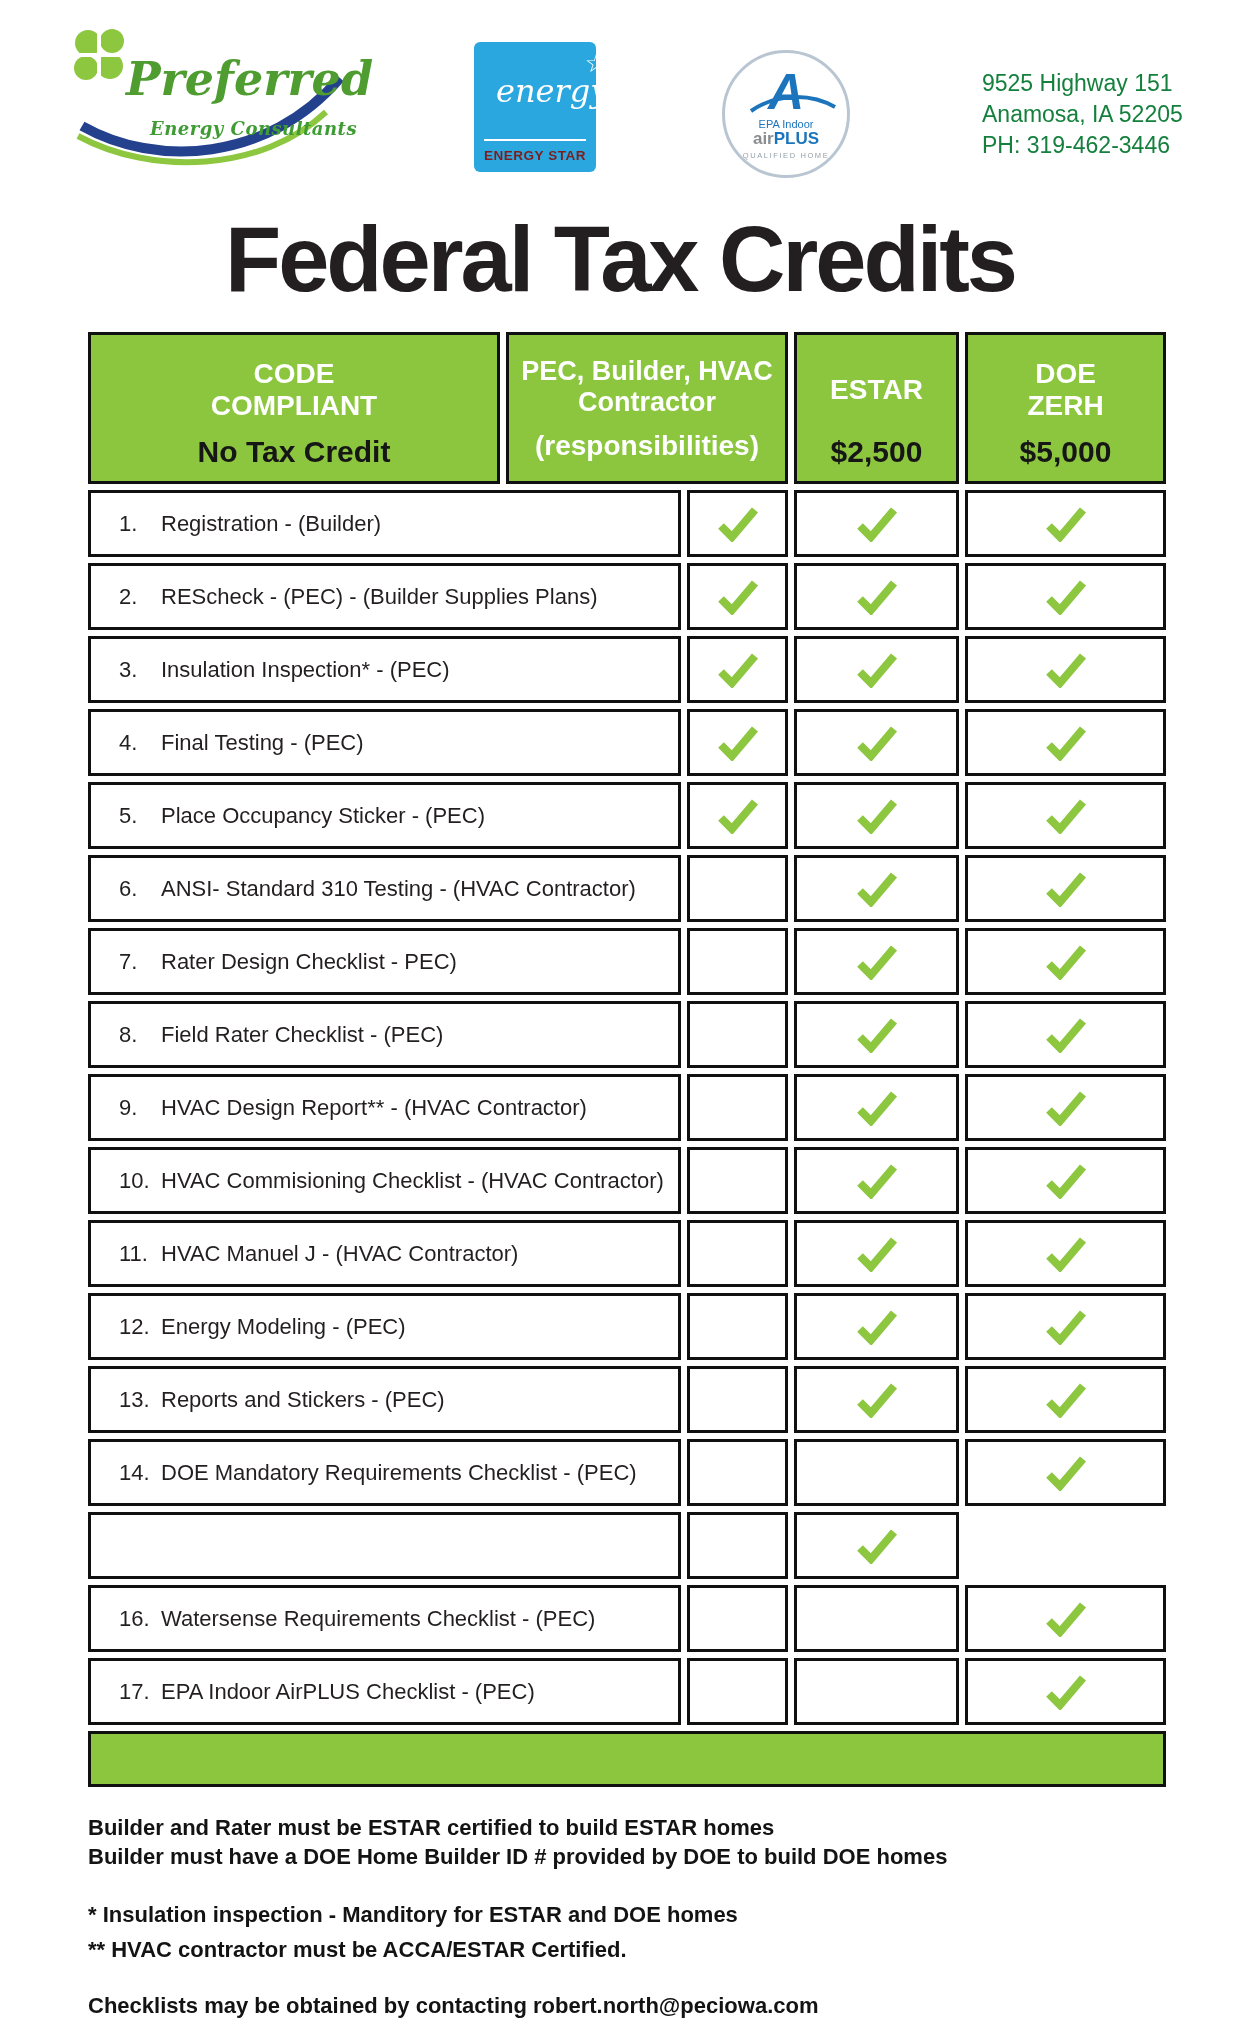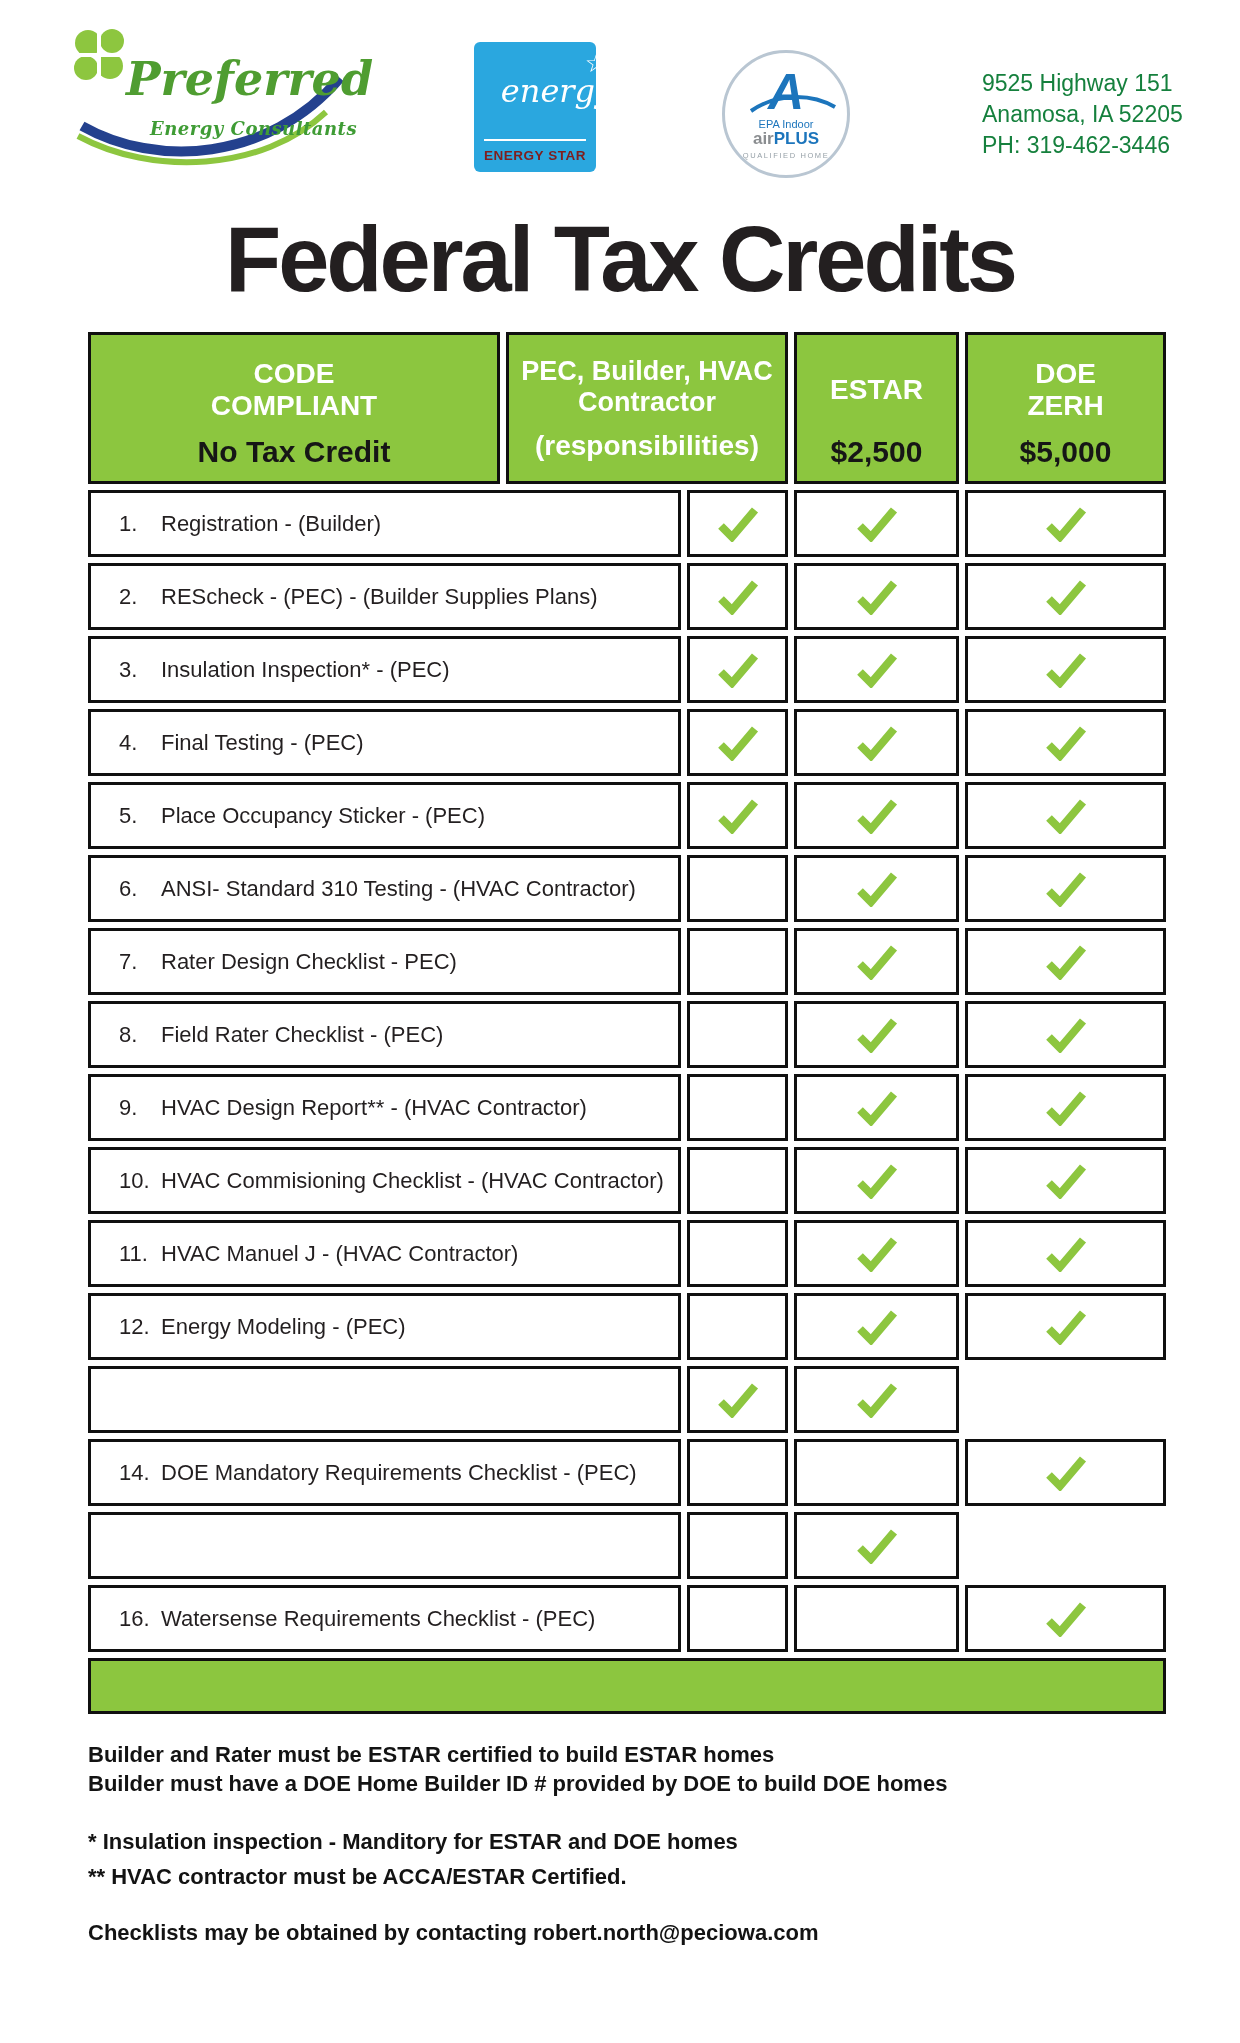--- a/index.html
+++ b/index.html
@@ -22,21 +22,21 @@
     font-family:"DejaVu Serif", serif; font-style:italic; font-weight:bold;
     font-size:18px; color:#3f9c35; letter-spacing:.5px;
   }
 
   .estar-logo {
     position:absolute; left:474px; top:42px; width:122px; height:130px;
     background:#2aa7df; border-radius:6px;
     display:flex; flex-direction:column; align-items:center; justify-content:flex-end;
   }
   .estar-script {
-    flex:1; display:flex; align-items:center; justify-content:center;
+    flex:1; display:flex; align-items:center; justify-content:flex-start;
     font-family:"DejaVu Serif", serif; font-style:italic;
     font-size:32px; color:#fff; position:relative; width:100%;margin-left:44px;
   }
   .estar-star { position:absolute; right:10px; top:6px; font-size:26px; font-style:normal; color:#fff; }
   .estar-rule { width:102px; height:2px; background:#fff; }
   .estar-caption { font-size:13.5px; font-weight:bold; color:#7f1d1d; letter-spacing:.5px; margin:7px 0 9px; }
 
   .airplus-logo {
     position:absolute; left:722px; top:50px; width:128px; height:128px;
     border:3px solid #b9c6d2; border-radius:50%; box-sizing:border-box; background:#fff;
@@ -389,20 +389,24 @@
               <path d="M4 20 L15 31 L38 4" fill="none" stroke="#8dc63f" stroke-width="8"></path>
             </svg>
           </div>
           <div class="cell check-cell">
             <svg width="42" height="36" viewBox="0 0 42 36">
               <path d="M4 20 L15 31 L38 4" fill="none" stroke="#8dc63f" stroke-width="8"></path>
             </svg>
           </div>
         </div>
         <div class="trow">
+          <div class="cell label-cell">
+            <span class="num">13.</span>
+            <span class="lbl">Reports and Stickers - (PEC)</span>
+          </div>
           <div class="cell check-cell"></div>
           <div class="cell check-cell">
             <svg width="42" height="36" viewBox="0 0 42 36">
               <path d="M4 20 L15 31 L38 4" fill="none" stroke="#8dc63f" stroke-width="8"></path>
             </svg>
           </div>
           <div class="cell check-cell">
             <svg width="42" height="36" viewBox="0 0 42 36">
               <path d="M4 20 L15 31 L38 4" fill="none" stroke="#8dc63f" stroke-width="8"></path>
             </svg>
@@ -427,20 +431,33 @@
           <div class="cell check-cell">
             <svg width="42" height="36" viewBox="0 0 42 36">
               <path d="M4 20 L15 31 L38 4" fill="none" stroke="#8dc63f" stroke-width="8"></path>
             </svg>
           </div>
         </div>
         <div class="trow">
           <div class="cell label-cell">
             <span class="num">16.</span>
             <span class="lbl">Watersense Requirements Checklist - (PEC)</span>
+          </div>
+          <div class="cell check-cell"></div>
+          <div class="cell check-cell"></div>
+          <div class="cell check-cell">
+            <svg width="42" height="36" viewBox="0 0 42 36">
+              <path d="M4 20 L15 31 L38 4" fill="none" stroke="#8dc63f" stroke-width="8"></path>
+            </svg>
+          </div>
+        </div>
+        <div class="trow">
+          <div class="cell label-cell">
+            <span class="num">17.</span>
+            <span class="lbl">EPA Indoor AirPLUS Checklist - (PEC)</span>
           </div>
           <div class="cell check-cell"></div>
           <div class="cell check-cell"></div>
           <div class="cell check-cell">
             <svg width="42" height="36" viewBox="0 0 42 36">
               <path d="M4 20 L15 31 L38 4" fill="none" stroke="#8dc63f" stroke-width="8"></path>
             </svg>
           </div>
         </div>
       </div>

